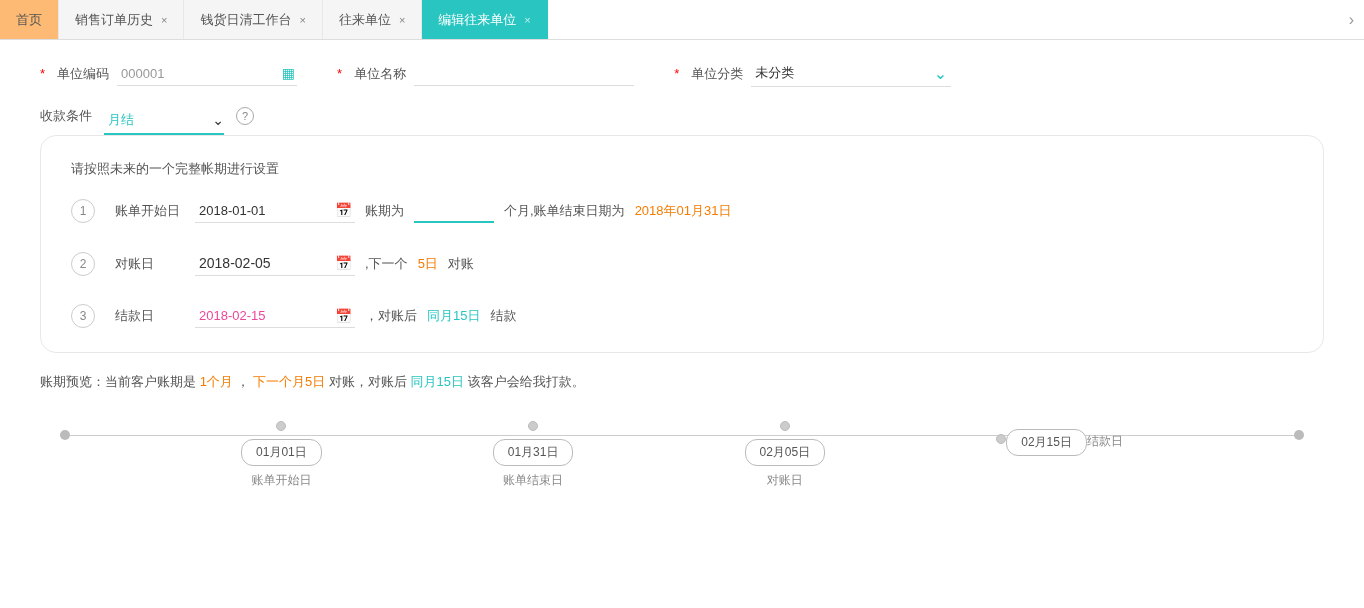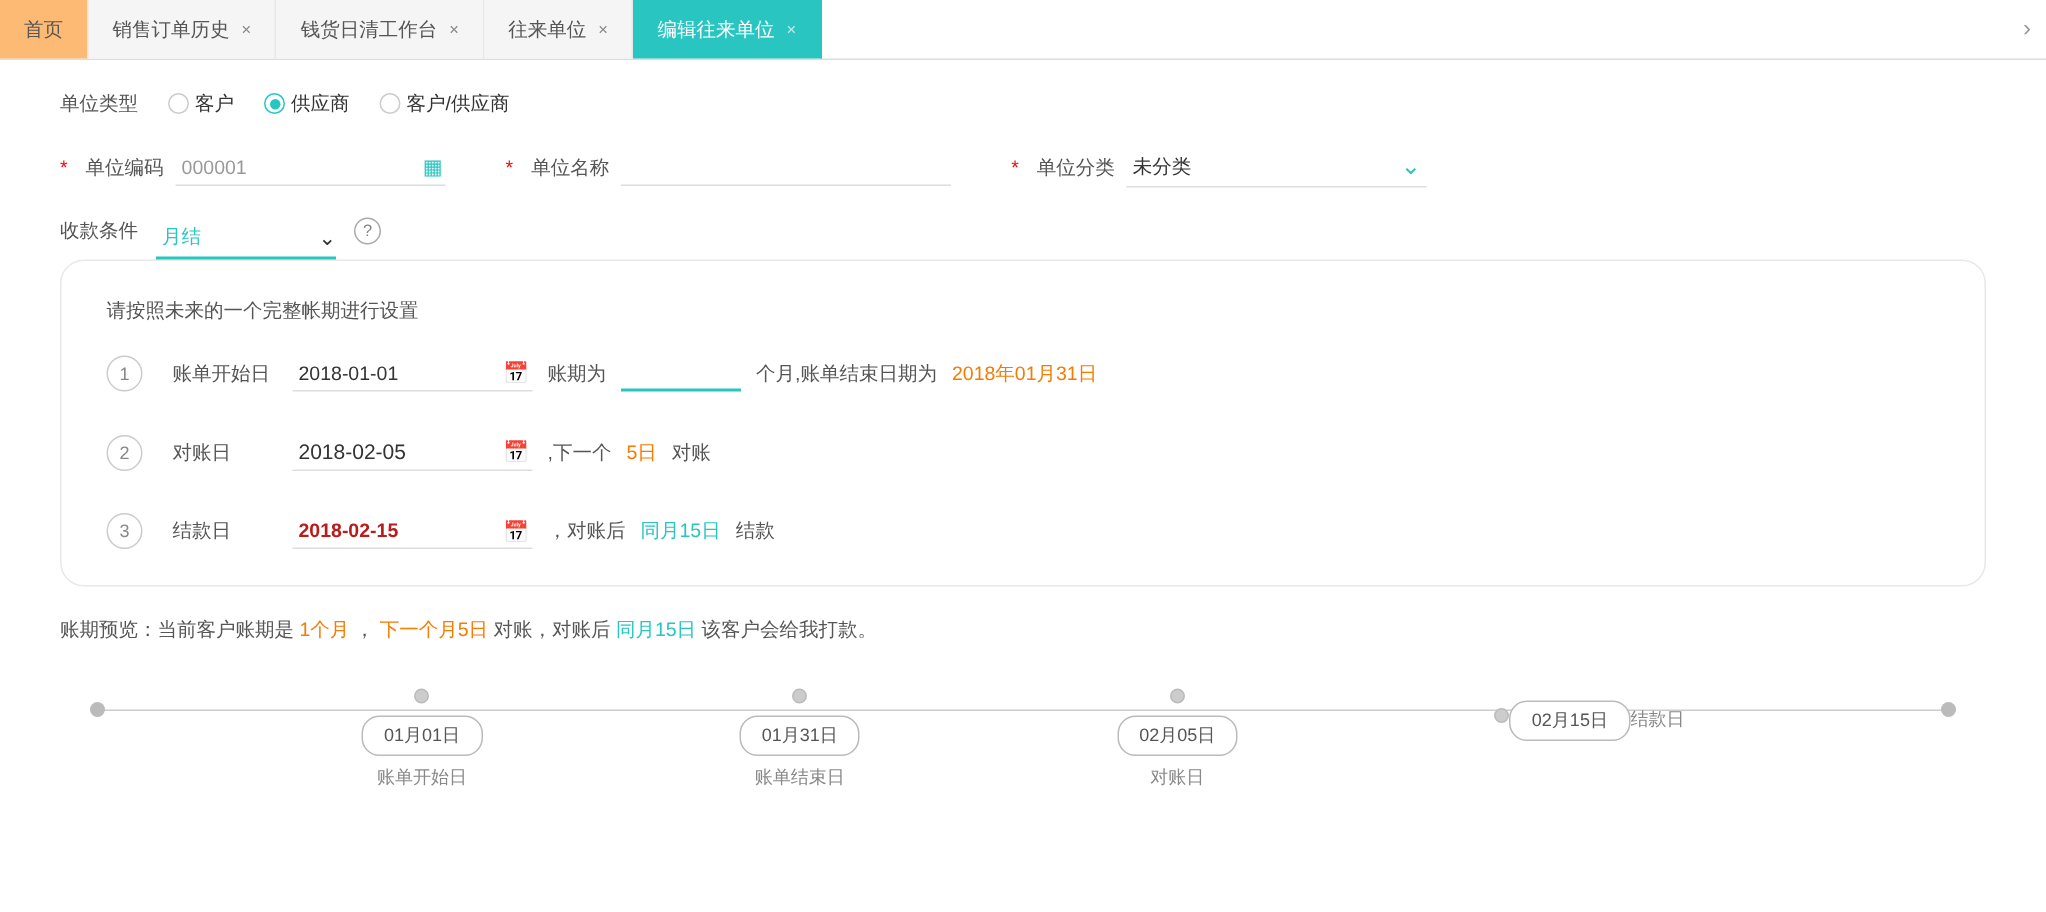--- a/index.html
+++ b/index.html
@@ -280,37 +280,20 @@
   </div>
   <div class="tab active">
     <span>编辑往来单位</span>
     <span class="close-icon">×</span>
   </div>
   <div class="tab-arrow">›</div>
 </div>
 
 <div class="main-content">
 
-  <div class="form-row">
-    <span class="form-label">单位类型</span>
-    <div class="radio-group">
-      <label class="radio-item">
-        <div class="radio-circle"></div>
-        <span>客户</span>
-      </label>
-      <label class="radio-item">
-        <div class="radio-circle checked"></div>
-        <span>供应商</span>
-      </label>
-      <label class="radio-item">
-        <div class="radio-circle"></div>
-        <span>客户/供应商</span>
-      </label>
-    </div>
-  </div>
 
   <div class="form-row" style="gap:40px;">
 
     <div class="field-group">
       <span class="required-star">*</span>
       <span class="form-label">单位编码</span>
       <div class="input-with-icon">
         <input type="text" value="000001" style="color: rgb(153, 153, 153); font-size: 13px;">
         <span class="calendar-icon">▦</span>
       </div>
@@ -371,21 +354,21 @@
         <span class="orange-text">5日</span>
         <span class="setting-desc">对账</span>
       </div>
     </div>
 
     <div class="setting-row" style="margin-bottom:0;">
       <div class="setting-num">3</div>
       <span class="setting-label">结款日</span>
       <div class="setting-input-group">
         <div class="input-with-icon" style="border-bottom:1px solid #ddd; width:160px;">
-          <input type="text" value="2018-02-15" style="font-size: 13px; color: #b91c1c; background: transparent; border: none; outline: none; width: 100%; padding: 4px; font-weight: bold;">
+          <input type="text" value="2018-02-15" style="font-size: 13px; color: #ec4899; background: transparent; border: none; outline: none; width: 100%; padding: 4px;">
           <span class="calendar-icon">📅</span>
         </div>
         <span class="setting-desc">，对账后</span>
         <span class="teal-text">同月15日</span>
         <span class="setting-desc">结款</span>
       </div>
     </div>
   </div>
 
   <div class="preview-section">

